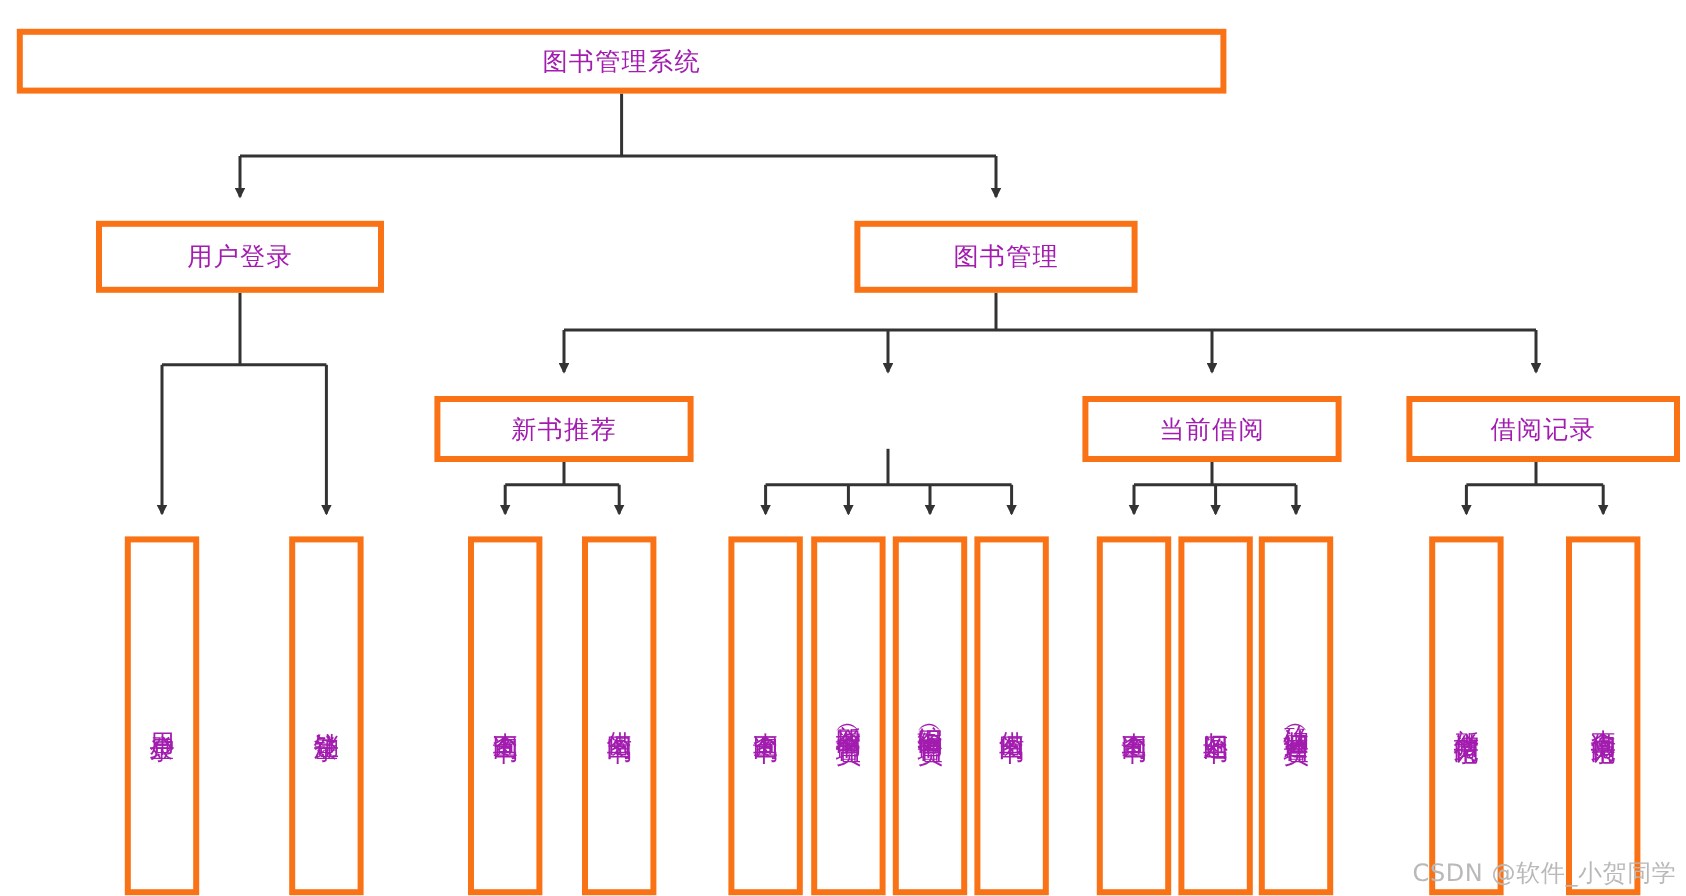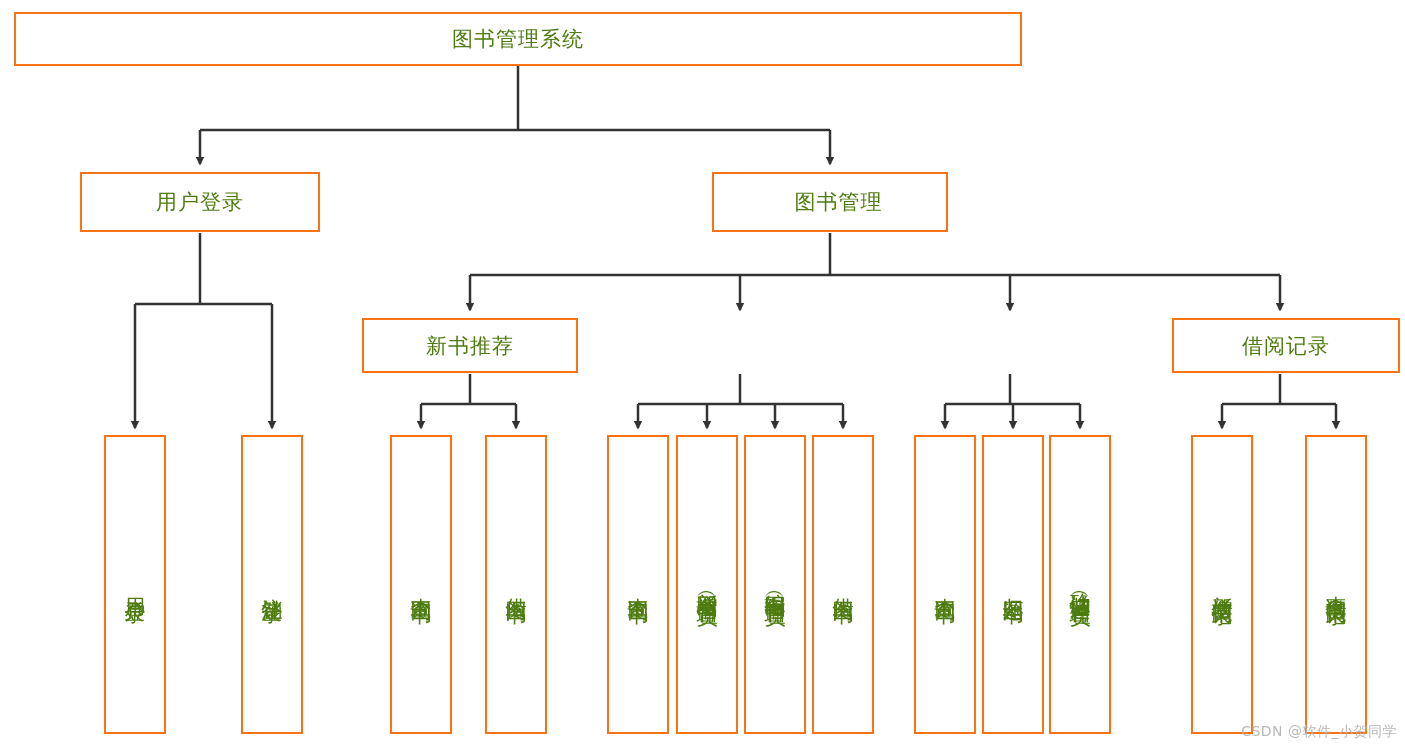--- a/index.html
+++ b/index.html
@@ -23,26 +23,27 @@
     position: absolute;
     left: 0;
     top: 0;
     width: 1405px;
     height: 747px;
     pointer-events: none;
   }
   .node {
     position: absolute;
     box-sizing: border-box;
-    border: 2px solid #f97316;
+    border: 5px solid #f97316;
     background: #ffffff;
     display: flex;
     align-items: center;
     justify-content: center;
-    color: #4d7c0f;
+    color: #a21caf;
+    margin-top: 12px;
   }
   .node.horiz {
     font-size: 21px;
     letter-spacing: 1px;
   }
   .node.vert {
     writing-mode: vertical-rl;
     text-orientation: upright;
     font-size: 21px;
     letter-spacing: 2px;
@@ -53,21 +54,21 @@
     text-align: center;
   }
   .node .label {
     display: block;
     white-space: nowrap;
   }
   #watermark {
     position: absolute;
     right: 8px;
     bottom: 6px;
-    font-size: 14px;
+    font-size: 20px;
     color: #b9b9b9;
     letter-spacing: 0.5px;
     white-space: nowrap;
     user-select: none;
     text-align: center;
   }
 </style>
 </head>
 <body>
 
@@ -130,20 +131,23 @@
   <div class="node horiz" style="left:80px; top:172px; width:240px; height:60px;">
     <span class="label">用户登录</span>
   </div>
   <div class="node horiz" style="left:712px; top:172px; width:236px; height:60px;padding-left:17px;">
     <span class="label">图书管理</span>
   </div>
 
   <div class="node horiz" style="left:362px; top:318px; width:216px; height:55px;align-items:center;">
     <span class="label">新书推荐</span>
   </div>
+  <div class="node horiz" style="left:902px; top:318px; width:216px; height:55px;">
+    <span class="label">当前借阅</span>
+  </div>
   <div class="node horiz" style="left:1172px; top:318px; width:228px; height:55px;font-family:Liberation Mono, monospace;">
     <span class="label">借阅记录</span>
   </div>
 
   <div class="node vert" style="left:104px; top:435px; width:62px; height:299px;">
     <span class="label">用户登录</span>
   </div>
   <div class="node vert" style="left:241px; top:435px; width:62px; height:299px;">
     <span class="label">注销登录</span>
   </div>

